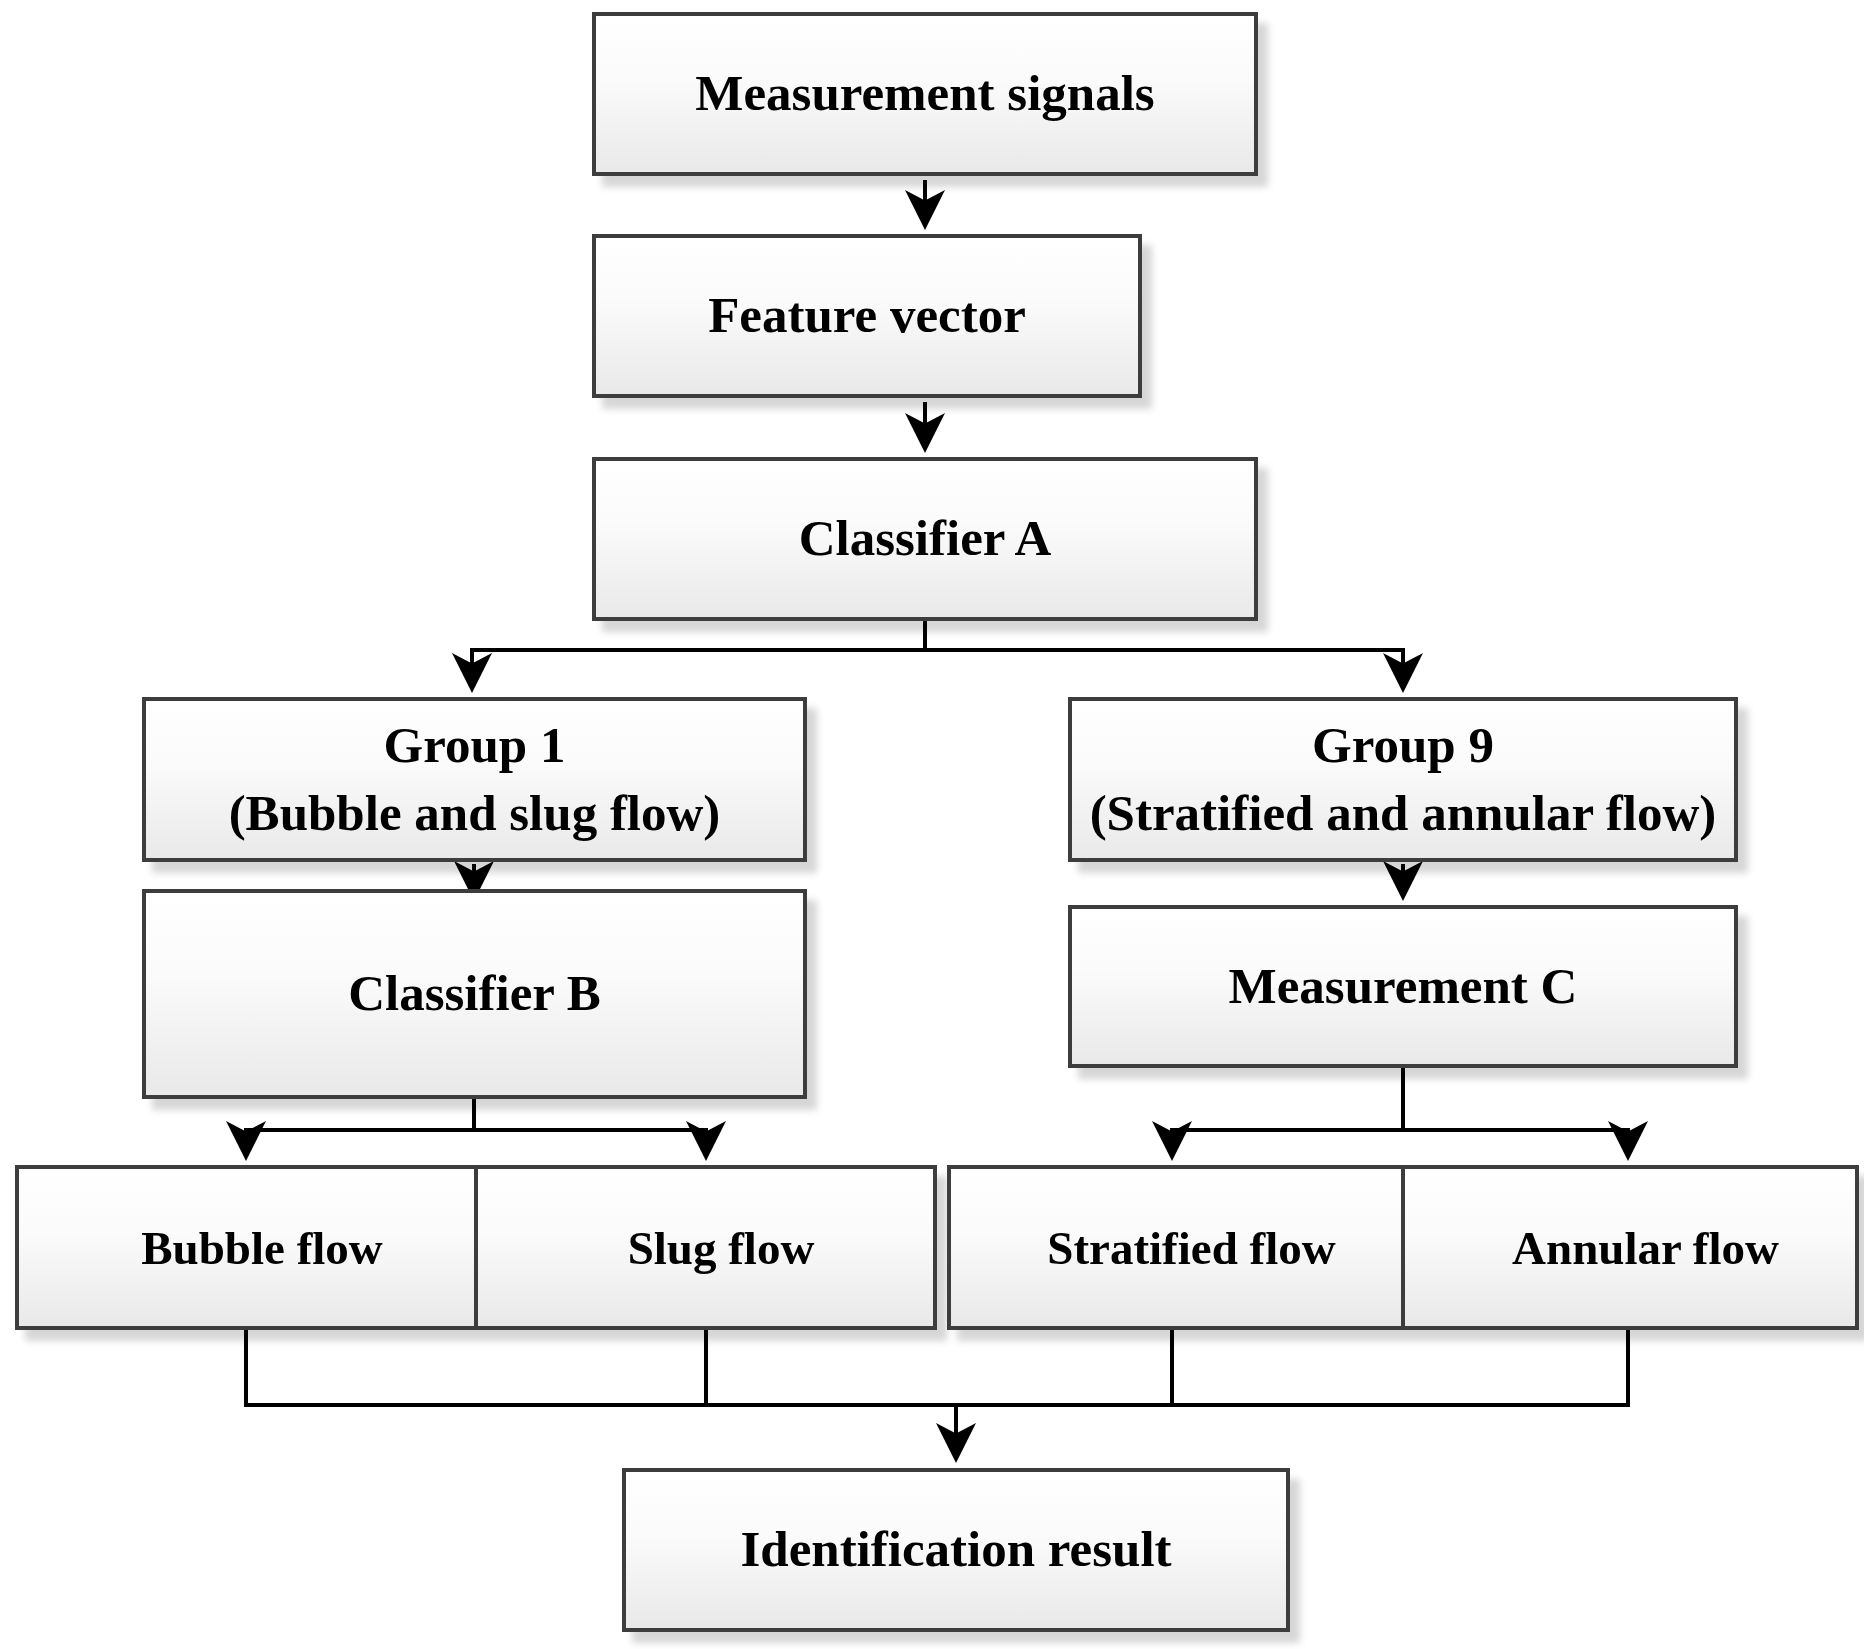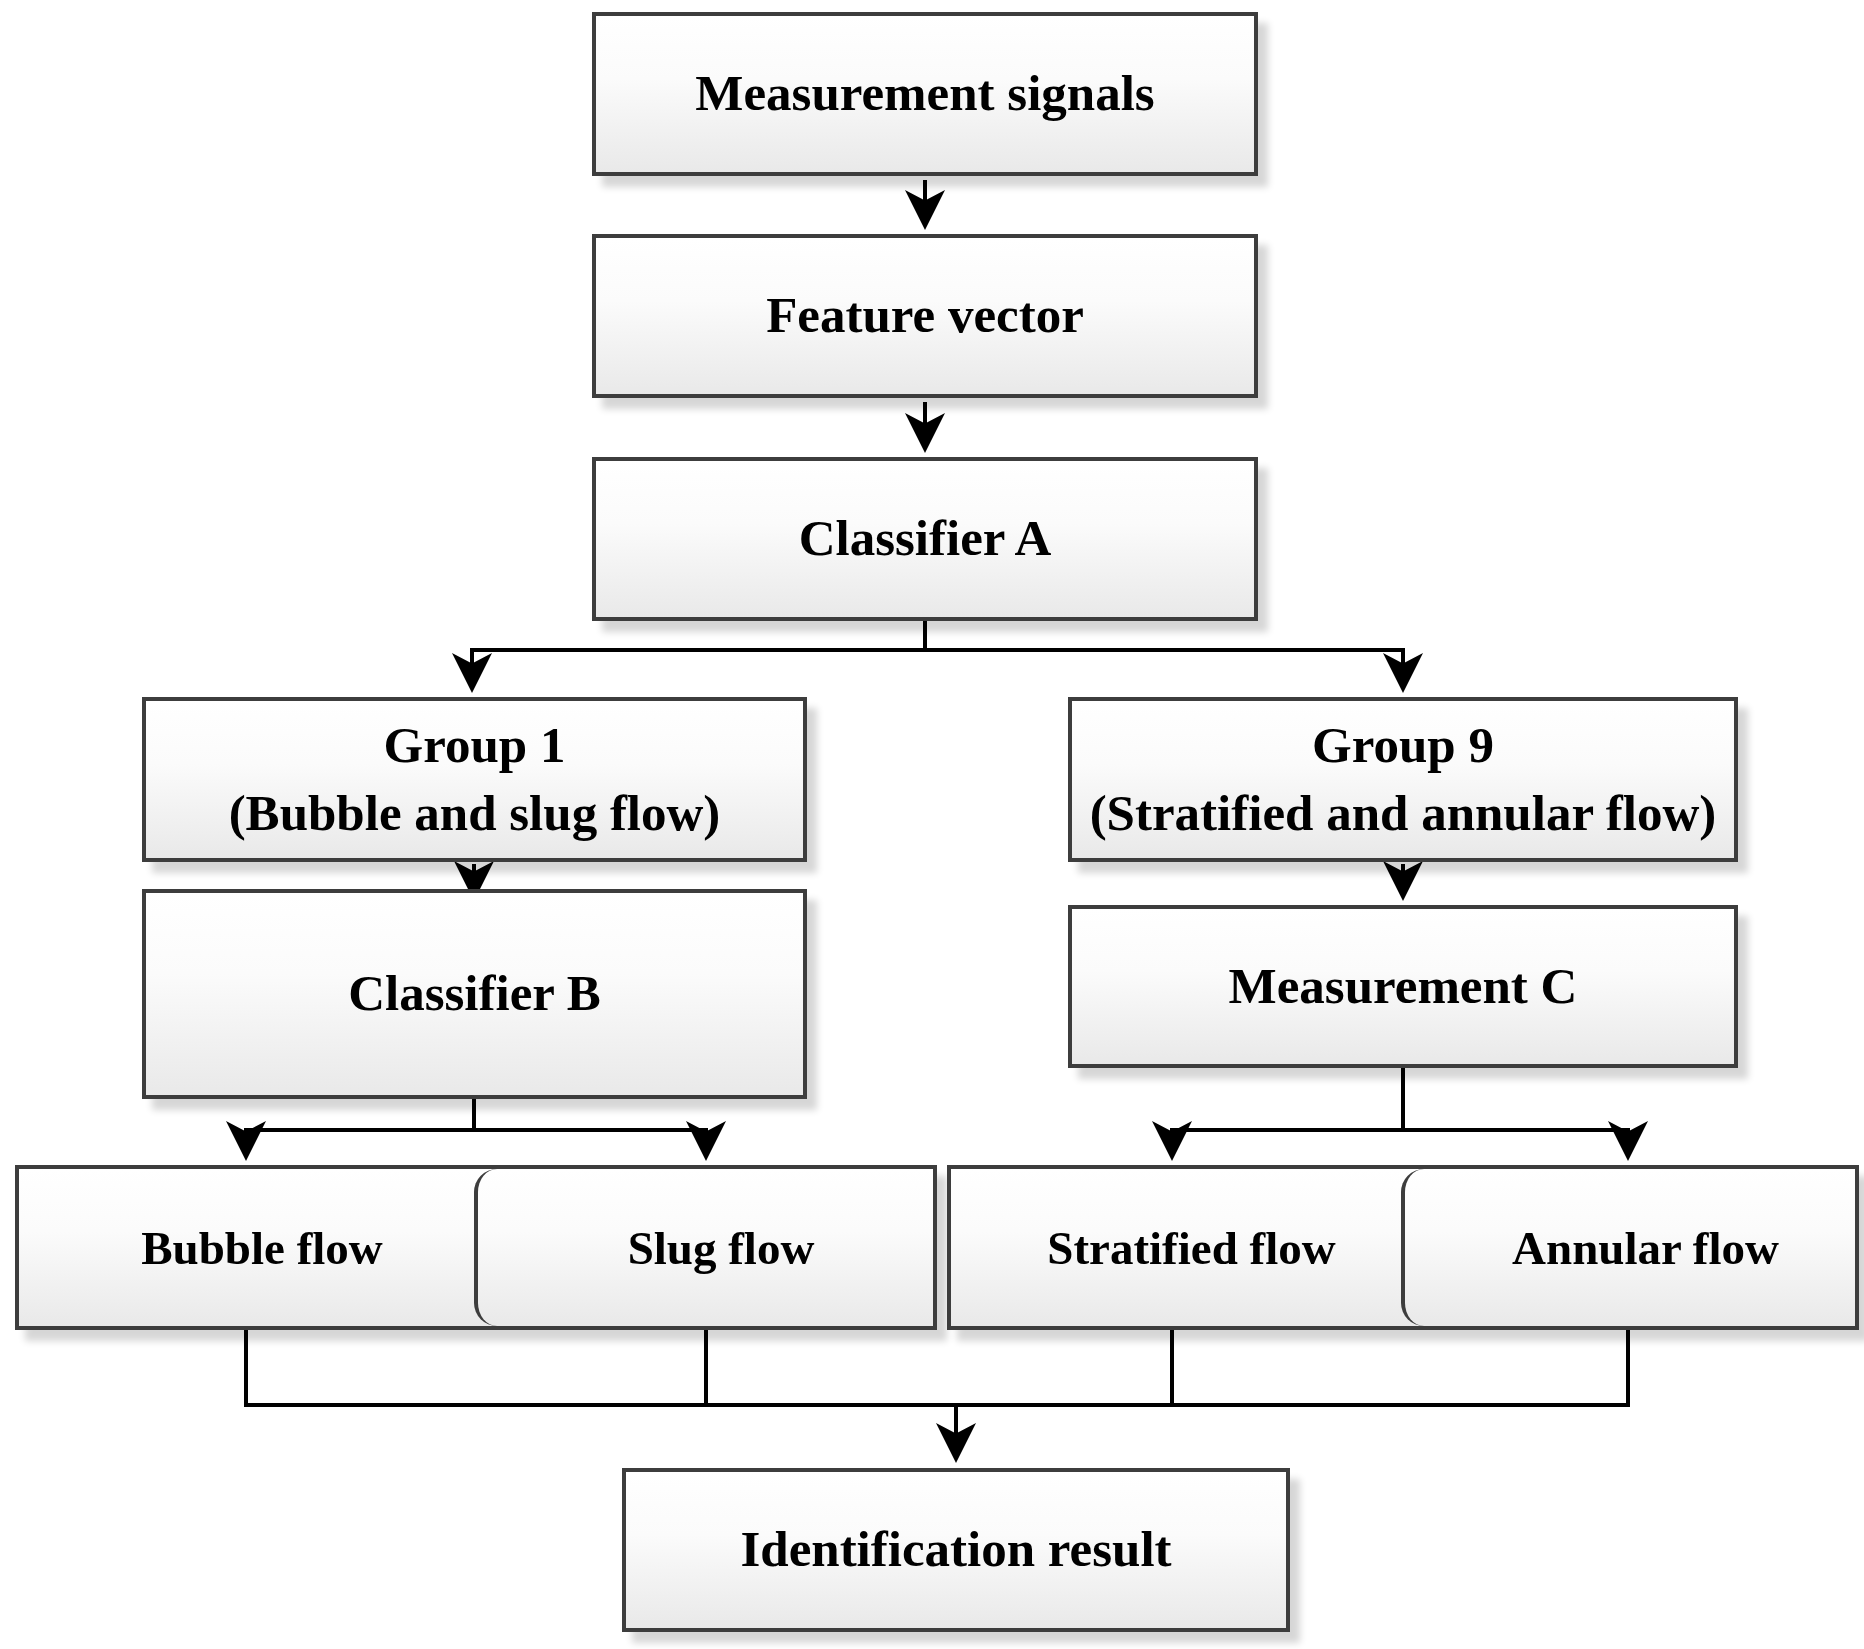--- a/index.html
+++ b/index.html
@@ -52,21 +52,20 @@
     align-items: center;
     justify-content: center;
     text-align: center;
     color: #000000;
     font-weight: bold;
     font-size: 47px;
     padding-left: 31px;
   }
   .pair .cell + .cell {
     border-left: 4px solid #3d3d3d;
-    border-radius: 23px;
   }
   .edge {
     stroke: #000000;
     stroke-width: 4;
     fill: none;
   }
 </style>
 </head>
 <body>
 
@@ -95,21 +94,21 @@
     <path class="edge" d="M1403,1130 L1628,1130 L1628,1157" marker-end="url(#arrow)"></path>
 
     <path class="edge" d="M246,1330 L246,1405 L1628,1405 L1628,1330 M706,1330 L706,1405 M1172,1330 L1172,1405"></path>
     <path class="edge" d="M956,1405 L956,1459" marker-end="url(#arrow)"></path>
   </svg>
 
   <div class="node" style="left:592px; top:12px; width:666px; height:164px;">
     <span class="label">Measurement signals</span>
   </div>
 
-  <div class="node" style="left:592px; top:234px; width:666px; height:164px;">
+  <div class="node" style="left:592px; top:234px; width:550px; height:164px;">
     <span class="label">Feature vector</span>
   </div>
 
   <div class="node" style="left:592px; top:457px; width:666px; height:164px;">
     <span class="label">Classifier A</span>
   </div>
 
   <div class="node" style="left:142px; top:697px; width:665px; height:165px;">
     <span class="label">
       <span>Group 1</span><br>

